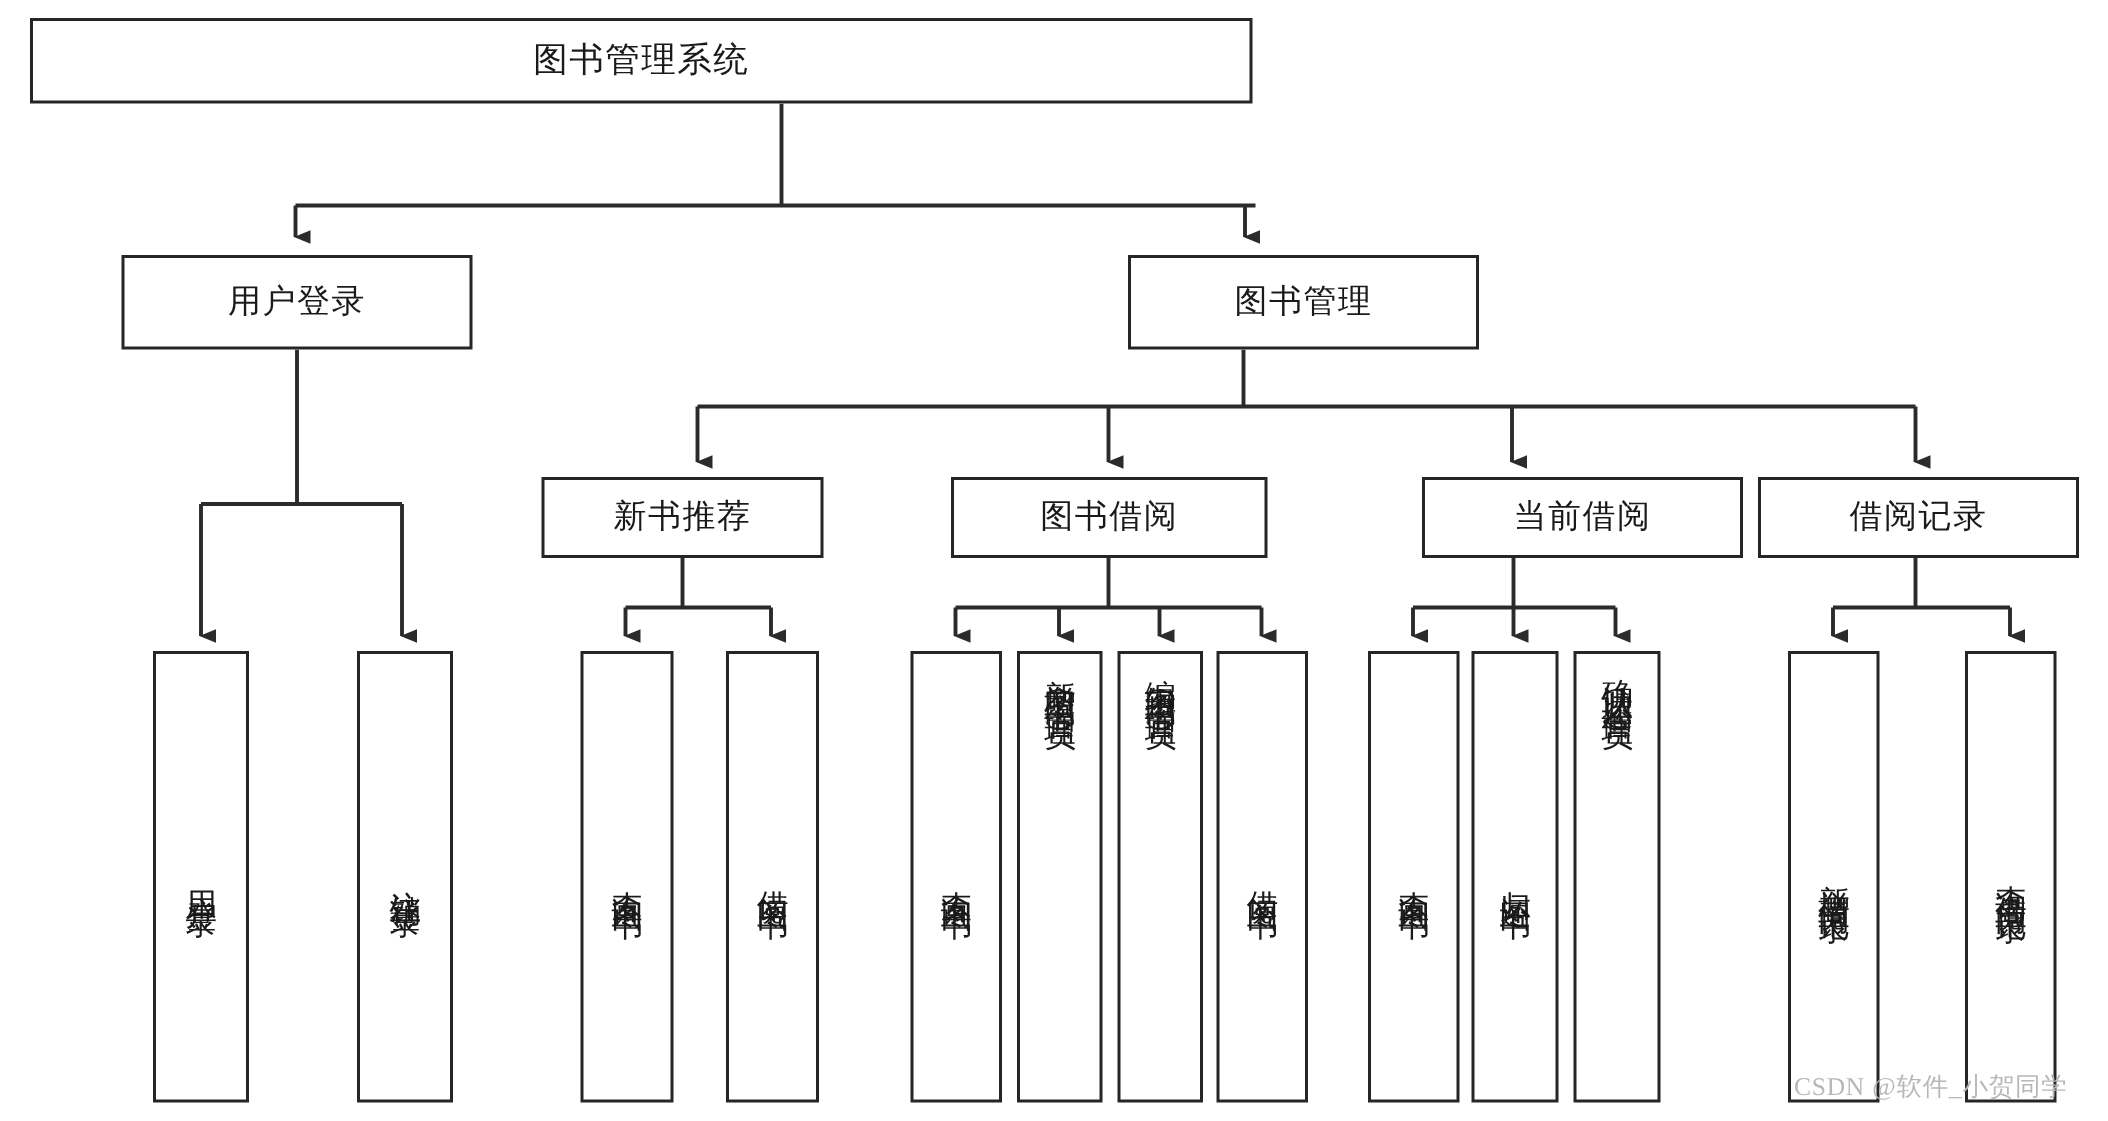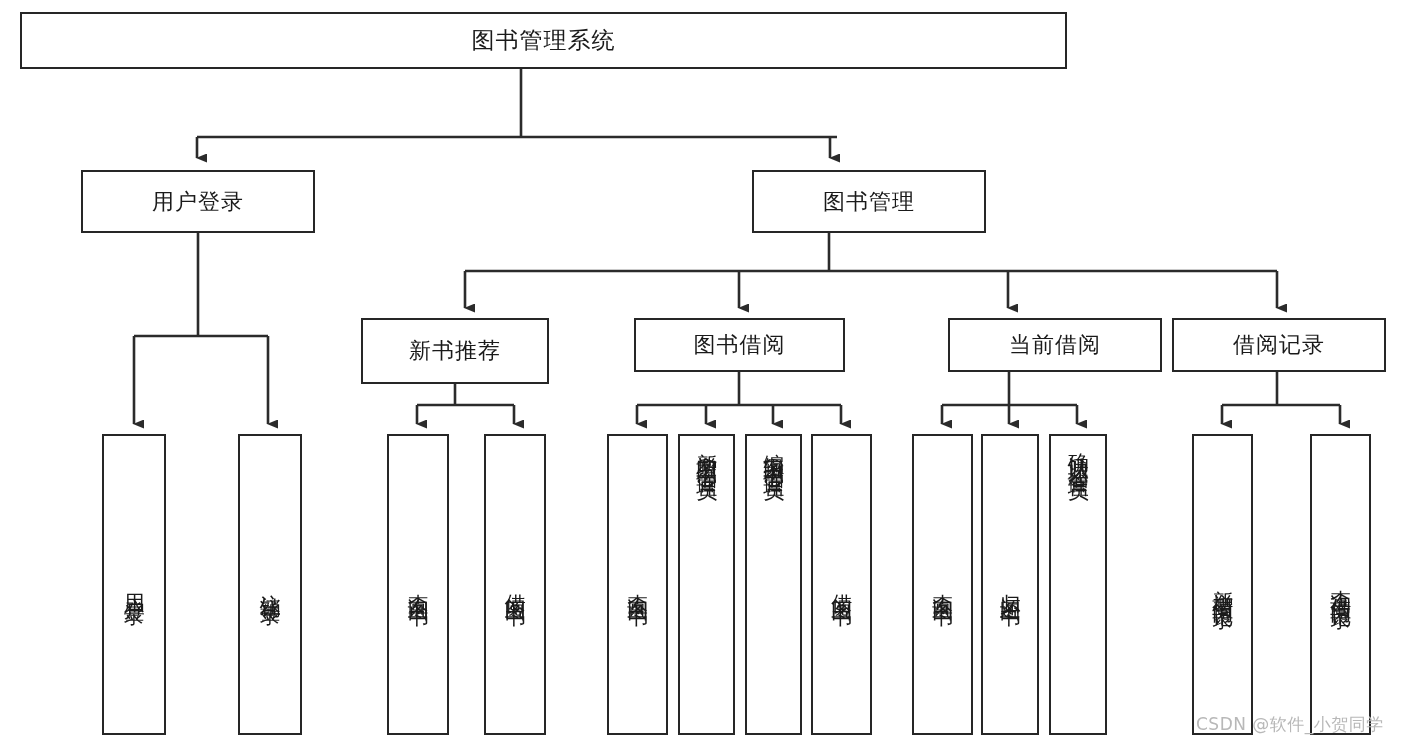--- a/index.html
+++ b/index.html
@@ -122,32 +122,32 @@
       <path d="M1009,405 L1009,424" marker-end="url(#arrowhead)"></path>
       <path d="M1077,405 L1077,424" marker-end="url(#arrowhead)"></path>
 
       <path d="M1277,372 L1277,405"></path>
       <path d="M1222,405 L1340,405"></path>
       <path d="M1222,405 L1222,424" marker-end="url(#arrowhead)"></path>
       <path d="M1340,405 L1340,424" marker-end="url(#arrowhead)"></path>
     </g>
   </svg>
 
-  <div class="node-box node-horizontal node-root" style="left:20px; top:12px; width:1047px; height:57px;">
+  <div class="node-box node-horizontal node-root" style="left:20px; top:12px; width:815px; height:57px;font-family:Liberation Serif, serif;">
     <span class="node-label">图书管理系统</span>
   </div>
 
   <div class="node-box node-horizontal" style="left:81px; top:170px; width:234px; height:63px;">
     <span class="node-label">用户登录</span>
   </div>
   <div class="node-box node-horizontal" style="left:712px; top:170px; width:234px; height:63px;margin-left:40px;">
     <span class="node-label">图书管理</span>
   </div>
 
-  <div class="node-box node-horizontal" style="left:361px; top:318px; width:188px; height:66px;">
+  <div class="node-box node-horizontal" style="left:361px; top:318px; width:188px; height:54px;">
     <span class="node-label">新书推荐</span>
   </div>
   <div class="node-box node-horizontal" style="left:634px; top:318px; width:211px; height:54px;justify-content:center;">
     <span class="node-label">图书借阅</span>
   </div>
   <div class="node-box node-horizontal" style="left:948px; top:318px; width:214px; height:54px;">
     <span class="node-label">当前借阅</span>
   </div>
   <div class="node-box node-horizontal" style="left:1172px; top:318px; width:214px; height:54px;">
     <span class="node-label">借阅记录</span>
@@ -190,15 +190,15 @@
     <span class="node-label">确认归还（管理员）</span>
   </div>
 
   <div class="node-box node-vertical v-center" style="left:1192px; top:434px; width:61px; height:301px;">
     <span class="node-label">新增借阅记录</span>
   </div>
   <div class="node-box node-vertical v-center" style="left:1310px; top:434px; width:61px; height:301px;">
     <span class="node-label">查询借阅记录</span>
   </div>
 
-  <div class="watermark" style="left:1196px; top:713px;">CSDN @软件_小贺同学</div>
+  <div class="watermark" style="left:1196px; top:713px;font-family:Liberation Serif, serif;">CSDN @软件_小贺同学</div>
 
 </div>
 
 </body></html>

